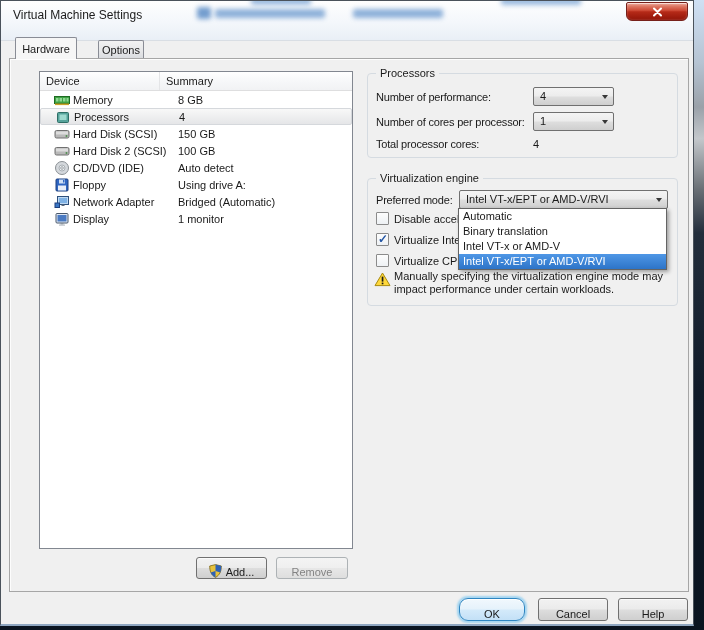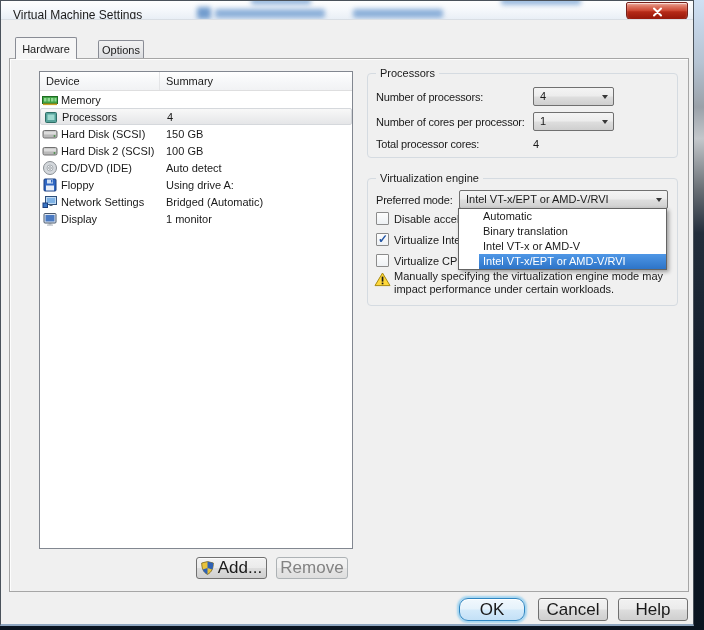--- a/index.html
+++ b/index.html
@@ -7,21 +7,21 @@
   .screen { position:relative; width:704px; height:630px; overflow:hidden;
             background:#0a1420; font-size:11px; color:#1a1a1a; }
   
   .bg-right { position:absolute; right:0; top:0; width:11px; height:630px;
       background:linear-gradient(180deg,#cfe0f4 0%,#b5c3d2 10%,#9aa1a9 17%,#c3c7cb 22%,#6a7076 30%,#232e3c 37%,#101b29 62%,#0a1420 100%); }
   .bg-band { position:absolute; left:0; top:0; width:704px; height:29px; background:#c2d8f0; border-bottom:2px solid #16365c; }
 
   
   .dialog { position:absolute; left:0; top:0; width:694px; height:626px;
       background:#f0f0f0; border:1px solid #4a525b; border-bottom:2px solid #8fa6c0; }
-  .titlebar { position:absolute; left:0; top:0; width:100%; height:19px;
+  .titlebar { position:absolute; left:0; top:0; width:100%; height:40px;
       background:linear-gradient(180deg,#fefefe 0%,#f4f7fb 55%,#e9eff6 100%); overflow:hidden;
       border-bottom:1px solid #d9dee4;text-align:center; }
   .titlebar .blob { position:absolute; filter:blur(2.5px); opacity:.85; border-radius:2px; }
   .title-text { position:absolute; left:12px; top:7px; font-size:12px; color:#1b1b1b; }
   .close-btn { position:absolute; right:5px; top:1px; width:62px; height:19px;
       border:1px solid #77201a; border-radius:2px 2px 6px 6px;
       background:linear-gradient(180deg,#f0b0a4 0%,#dd7a67 18%,#cc4733 45%,#b52a18 52%,#911408 100%);
       box-shadow:inset 0 1px 0 rgba(255,255,255,.55), inset 0 0 2px rgba(255,255,255,.3);
       display:flex; align-items:center; justify-content:center; cursor:default; }
 
@@ -35,30 +35,30 @@
       background:#f6f6f6; border:1px solid #a6a6a6; z-index:2;
       box-shadow:inset 1px 1px 0 #fdfdfd; background:#f0f0f0; }
 
   
   .listview { position:absolute; left:38px; top:70px; width:314px; height:478px;
       background:#fff; border:1px solid #828790; z-index:4; }
   .lv-header { display:flex; height:19px; background:linear-gradient(180deg,#ffffff,#f8f9fa 40%,#f1f2f4);
       border-bottom:1px solid #dededf; }
   .lv-header .col1 { width:120px; padding:3px 0 0 6px; border-right:1px solid #e4e5e7; }
   .lv-header .col2 { flex:1; padding:3px 0 0 6px; }
-  .lv-row { display:flex; align-items:center; height:17px; padding-left:2px; }
+  .lv-row { display:flex; align-items:center; height:17px; padding-left:14px; }
   .lv-row.selected { background:linear-gradient(180deg,#f8f8f8,#e5e6e8); border:1px solid #d5d8dc; border-radius:2px; }
   .licon { width:16px; height:16px; margin-right:3px; flex:0 0 16px; }
   .dev { width:99px; white-space:nowrap; overflow:hidden; }
   .sum { flex:1; padding-left:6px; white-space:nowrap; }
 
   
   .btn { position:absolute; height:22px; border:1px solid #707070; border-radius:3px;
       background:linear-gradient(180deg,#f2f2f2 0%,#ebebeb 48%,#dddddd 52%,#cfcfcf 100%);
-      font-size:17px; color:#1a1a1a; display:flex; align-items:center; justify-content:center;
+      font-size:11px; color:#1a1a1a; display:flex; align-items:flex-end; justify-content:center;
       box-shadow:inset 0 1px 0 #fbfbfb; cursor:default; z-index:5; }
   .btn.disabled { border-color:#adb2b5; color:#838383;
       background:linear-gradient(180deg,#f4f4f4,#efefef 48%,#e7e7e7 52%,#dedede); box-shadow:none; }
   .btn.default { border-color:#2f86c2; box-shadow:0 0 2px 2px rgba(98,190,240,.55), inset 0 1px 0 #fff;
       background:linear-gradient(180deg,#f1f8fd 0%,#e5f2fb 48%,#d4eafa 52%,#c3e0f6 100%); }
   .add-btn { left:195px; top:556px; width:71px; }
   .remove-btn { left:275px; top:556px; width:72px; }
   .ok-btn { left:458px; top:597px; width:66px; height:23px;border-radius:9px; }
   .cancel-btn { left:537px; top:597px; width:70px; height:23px; }
   .help-btn { left:617px; top:597px; width:70px; height:23px; }
@@ -80,21 +80,21 @@
 
   
   .cbrow { position:absolute; left:375px; display:flex; align-items:center; z-index:4; white-space:nowrap; }
   .cbox { width:13px; height:13px; border:1px solid #8b8b8b; border-radius:1px;
       background:linear-gradient(180deg,#fdfdfd,#eef1f4); margin-right:5px; position:relative; flex:0 0 13px; }
   .cbrow.checked .cbox::after { content:"✓"; position:absolute; left:1px; top:-2px;
       color:#2456a4; font-size:12px; font-weight:bold; }
 
   
   .popup { position:absolute; left:457px; top:207px; width:209px; background:#fff;
-      border:1px solid #646464; box-shadow:2px 2px 4px rgba(0,0,0,.35); z-index:10;padding-left:20px; }
+      border:1px solid #646464; box-shadow:2px 2px 4px rgba(0,0,0,.35); z-index:10; }
   .popup .item { height:15px; line-height:15px; padding-left:4px; font-size:11px; white-space:nowrap; }
   .popup .item.selected { background:linear-gradient(180deg,#4f97e6,#2d74c8); color:#fff; }
 
   
   .warn-icon { position:absolute; left:373px; top:271px; z-index:4; }
   .warn-l1 { position:absolute; left:393px; top:269px; z-index:4; }
   .warn-l2 { position:absolute; left:393px; top:282px; z-index:4; }
 </style>
 </head>
 <body>
@@ -132,20 +132,21 @@
       <div class="lv-row">
         <span class="licon"><svg width="16" height="16">
               <rect x="0.5" y="4.5" width="15" height="7" fill="#3fa244" stroke="#1d6b21"></rect>
               <rect x="2" y="6" width="2.5" height="3.5" fill="#8fd793"></rect>
               <rect x="5.5" y="6" width="2.5" height="3.5" fill="#8fd793"></rect>
               <rect x="9" y="6" width="2.5" height="3.5" fill="#8fd793"></rect>
               <rect x="12.5" y="6" width="2" height="3.5" fill="#8fd793"></rect>
               <rect x="1" y="11.5" width="14" height="1.6" fill="#c9a227"></rect>
             </svg></span>
         <span class="dev">Memory</span>
+        <span class="sum">8 GB</span>
       </div>
 
       <div class="lv-row selected">
         <span class="licon"><svg width="16" height="16">
               <rect x="2.5" y="3.5" width="11" height="10" rx="1" fill="#56a39b" stroke="#2e6e66"></rect>
               <rect x="4.5" y="5.5" width="7" height="5.5" fill="#9ed9cf"></rect>
             </svg></span>
         <span class="dev">Processors</span>
         <span class="sum">4</span>
       </div>
@@ -191,21 +192,21 @@
         <span class="sum">Using drive A:</span>
       </div>
 
       <div class="lv-row">
         <span class="licon"><svg width="16" height="16">
               <rect x="3.5" y="2.5" width="11" height="8" fill="#bfd9f2" stroke="#2d4f7c"></rect>
               <rect x="5" y="4" width="8" height="5" fill="#7fb2e5"></rect>
               <rect x="7.5" y="10.5" width="3" height="1.5" fill="#5c6a7a"></rect>
               <rect x="1" y="9" width="4.5" height="4.5" fill="#3a76c4" stroke="#1c3f7e"></rect>
             </svg></span>
-        <span class="dev">Network Settings</span>
+        <span class="dev">Network Adapter</span>
         <span class="sum">Bridged (Automatic)</span>
       </div>
 
       <div class="lv-row">
         <span class="licon"><svg width="16" height="16">
               <rect x="2" y="2.5" width="12" height="9.5" rx="1" fill="#dfe7f2" stroke="#49586c"></rect>
               <rect x="3.5" y="4" width="9" height="6.5" fill="#4a7ac2"></rect>
               <rect x="6.5" y="12" width="3" height="1.5" fill="#8a939e"></rect>
               <rect x="5" y="13.5" width="6" height="1.2" fill="#b9bfc6"></rect>
             </svg></span>
@@ -223,21 +224,21 @@
       </svg>
       <span>Add...</span>
     </div>
     <div class="btn disabled remove-btn">
       <span>Remove</span>
     </div>
 
     <div class="groupbox gb-processors">
       <span class="legend">Processors</span>
     </div>
-    <div class="glabel" style="left:375px;top:90px;z-index:4;">Number of processors:</div>
+    <div class="glabel" style="left:375px;top:90px;z-index:4;">Number of performance:</div>
     <div class="combo" style="left:532px;top:86px;width:81px;z-index:4;">
       <span>4</span>
       <span class="arrow"></span>
     </div>
     <div class="glabel" style="left:375px;top:115px;z-index:4;">Number of cores per processor:</div>
     <div class="combo" style="left:532px;top:111px;width:81px;z-index:4;">
       <span>1</span>
       <span class="arrow"></span>
     </div>
     <div class="glabel" style="left:375px;top:137px;z-index:4;">Total processor cores:</div>

